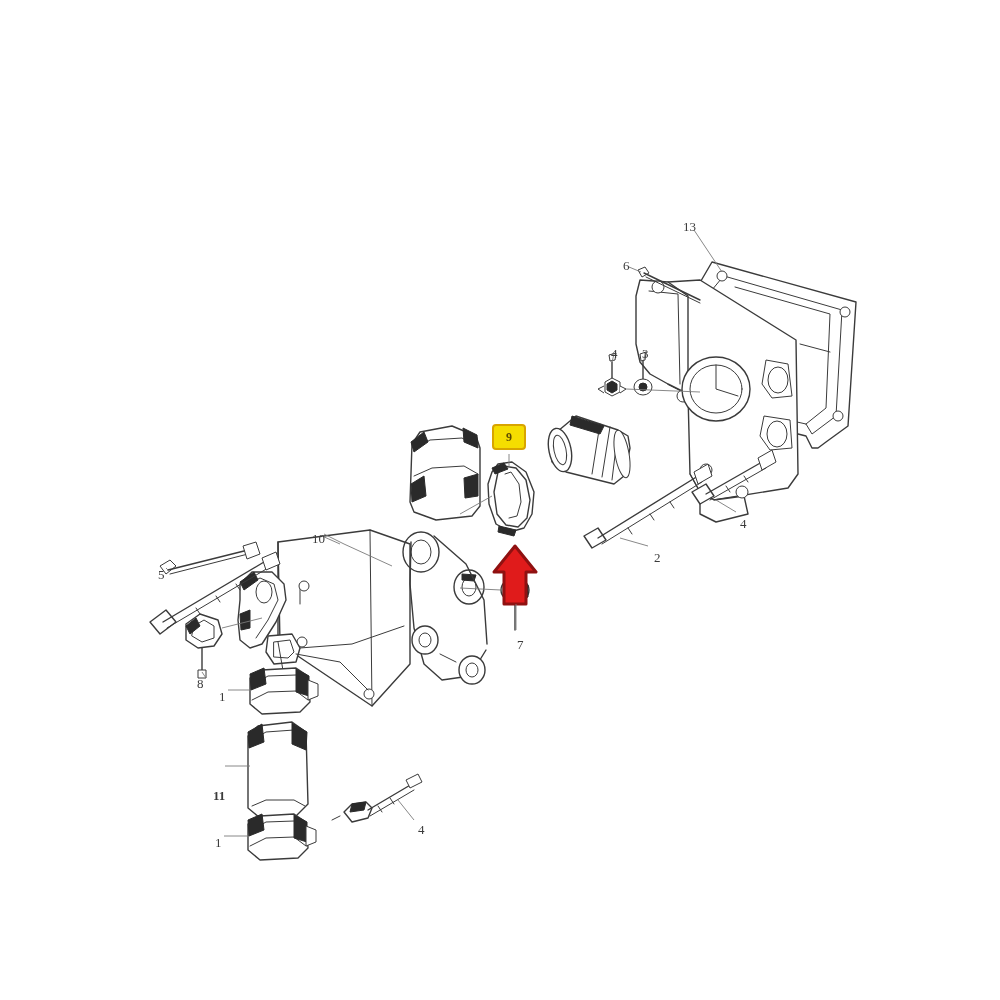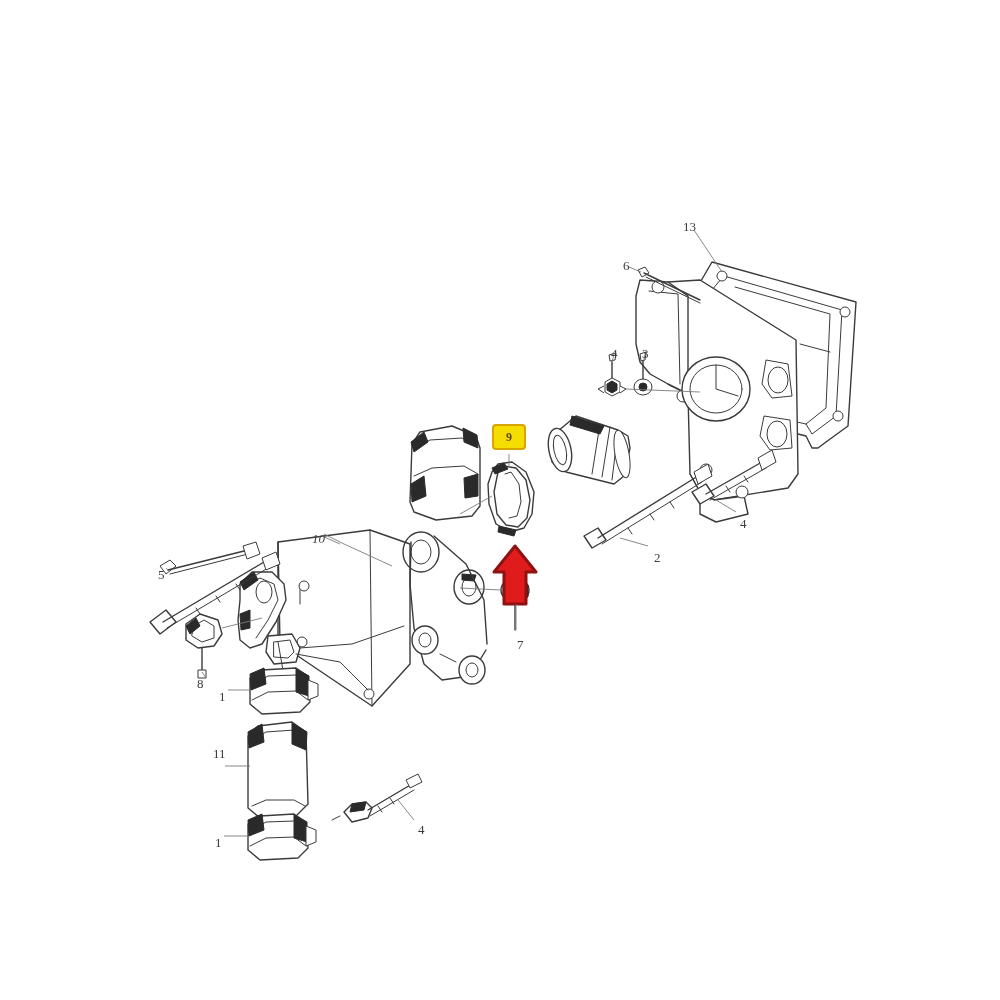--- a/index.html
+++ b/index.html
@@ -311,23 +311,23 @@
 
   </svg>
 
   <div class="callout" style="left:683px;top:176px;">13</div>
   <div class="callout" style="left:623px;top:215px;">6</div>
   <div class="callout" style="left:611px;top:303px;">4</div>
   <div class="callout" style="left:642px;top:303px;">3</div>
   <div class="callout" style="left:740px;top:473px;">4</div>
   <div class="callout" style="left:654px;top:507px;">2</div>
   <div class="callout" style="left:517px;top:594px;">7</div>
-  <div class="callout" style="left:312px;top:488px;font-style:italic;">10</div>
+  <div class="callout" style="left:312px;top:488px;">10</div>
   <div class="callout" style="left:158px;top:524px;">5</div>
   <div class="callout" style="left:197px;top:633px;">8</div>
   <div class="callout" style="left:219px;top:646px;">1</div>
-  <div class="callout" style="left:213px;top:703px;">11</div>
+  <div class="callout" style="left:213px;top:745px;font-weight:bold;">11</div>
   <div class="callout" style="left:215px;top:792px;">1</div>
   <div class="callout" style="left:418px;top:779px;">4</div>
 
   <div class="badge" style="left:492px;top:380px;">9</div>
 
 </div>
 
 </body></html>

